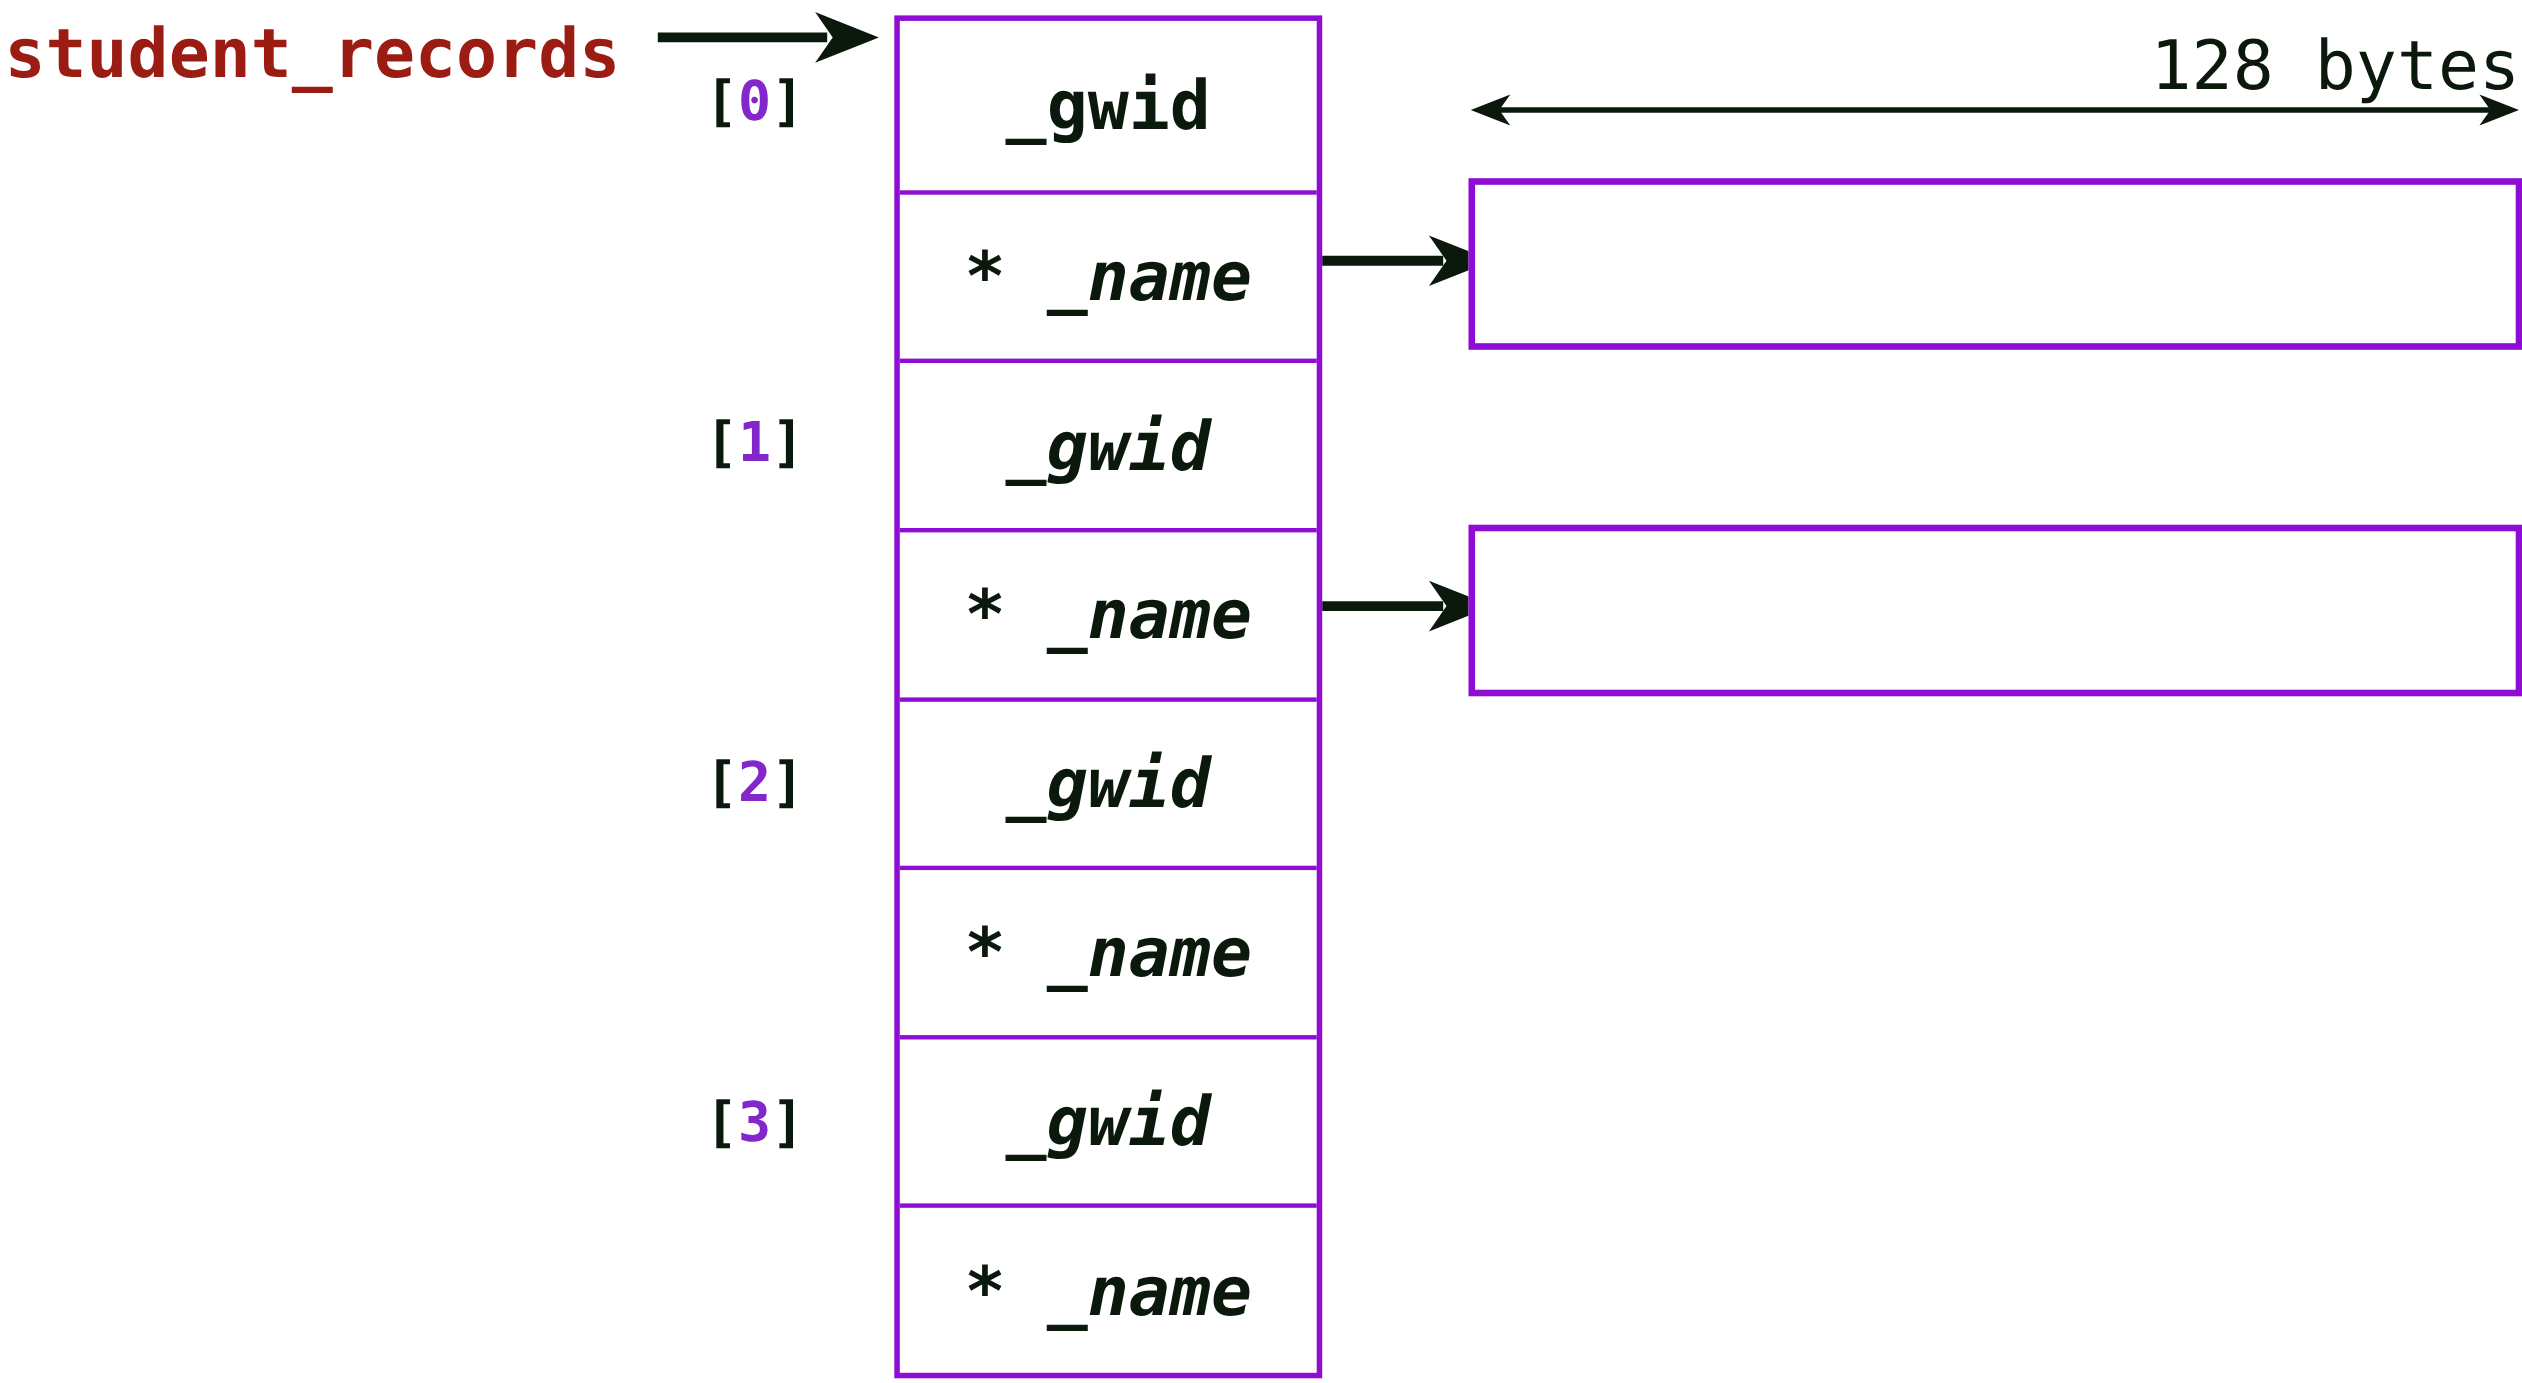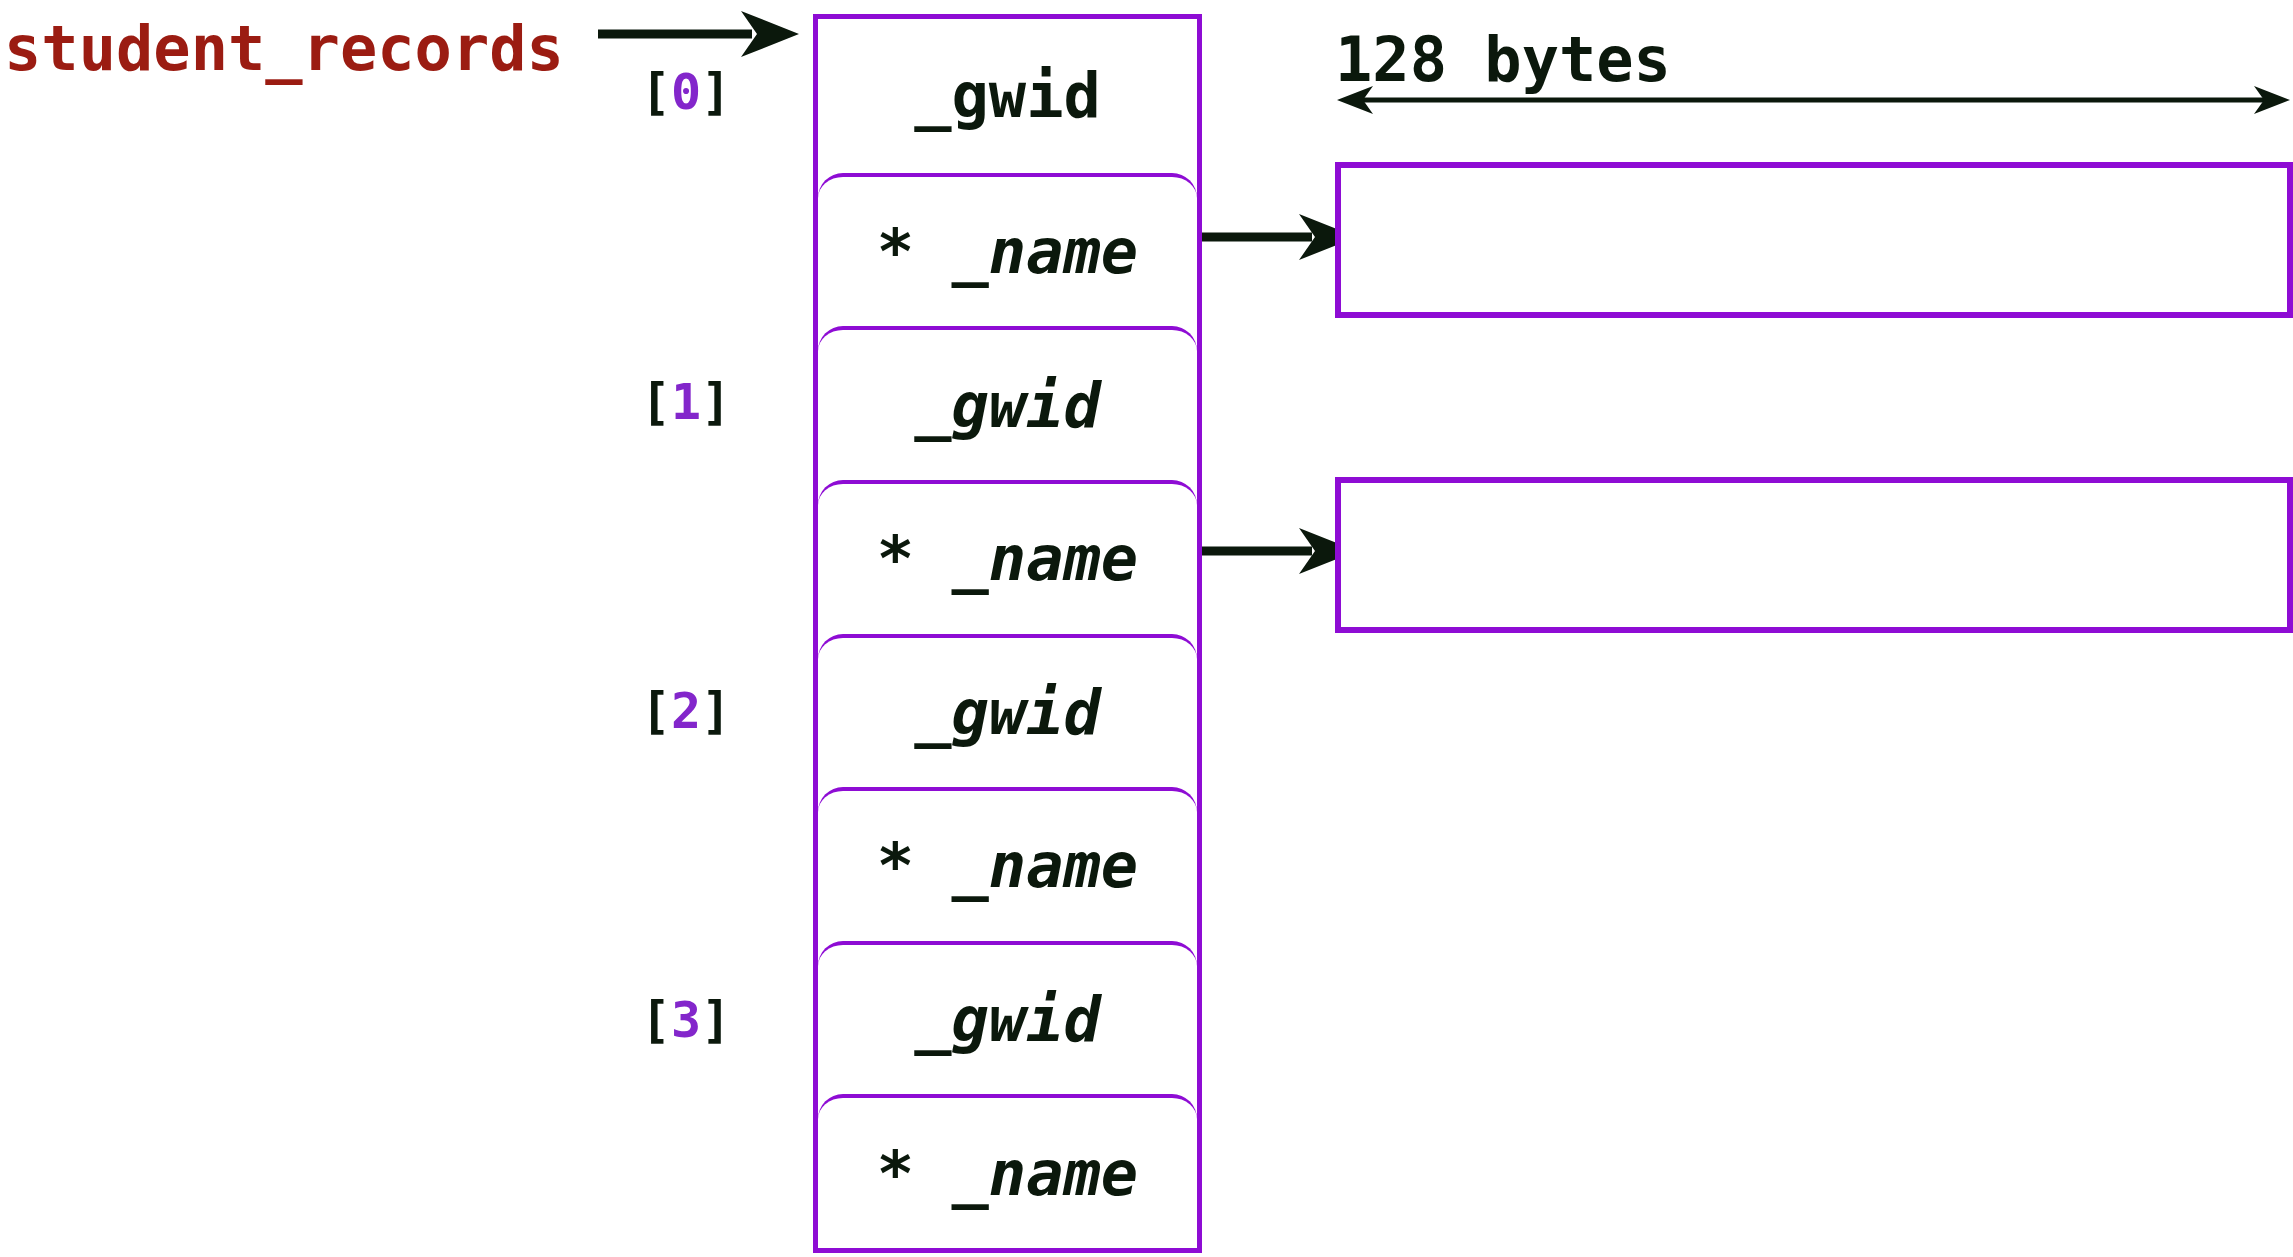--- a/index.html
+++ b/index.html
@@ -14,42 +14,42 @@
   body{ width:2293px; height:1257px; overflow:hidden;
         font-family:"DejaVu Sans Mono","Liberation Mono",monospace; }
   .canvas{ position:relative; width:2293px; height:1034px; background:var(--bg); }
 
   .variable-label{
     position:absolute; left:4px; top:-6px; height:110px; line-height:110px;
     font-size:62px; font-weight:bold; color:var(--var-red); white-space:pre;
   }
   .byte-size-label{
     position:absolute; left:1335px; top:5px; width:956px; height:110px; line-height:110px;
-    text-align:left; font-size:62px; font-weight:bold; color:var(--ink); white-space:pre;
+    text-align:right; font-size:62px; font-weight:normal; color:var(--ink); white-space:pre;
   }
 
   .arrows{ position:absolute; left:0; top:0; width:2293px; height:1257px; pointer-events:none; }
   .arrows line{ stroke:var(--ink); }
   .arrows polygon{ fill:var(--ink); stroke:none; }
 
   .index-label{
     position:absolute; left:626px; width:120px; height:66px; line-height:66px;
     text-align:center; font-size:50px; font-weight:bold; color:var(--ink); white-space:pre;
   }
   .index-label .digit{ color:var(--digit-purple); }
   .index-0{ top:59px; } .index-1{ top:369px; } .index-2{ top:678px; } .index-3{ top:987px; }
 
   .array-box{
     position:absolute; left:813px; top:14px; width:389px; height:1239px;
     border:5px solid var(--border-purple); background:var(--bg);
     display:grid; grid-template-rows:repeat(8,1fr);
   }
   .cell{
     display:flex; align-items:center; justify-content:center;
-    font-size:62px; font-weight:bold; color:var(--ink); white-space:pre;border-radius:25px;
+    font-size:62px; font-weight:bold; color:var(--ink); white-space:pre;
   }
   .cell + .cell{ border-top:4px solid var(--border-purple);font-style:italic; }
 
   .mem-block{
     position:absolute; left:1335px; width:958px; height:156px;
     border:6px solid var(--border-purple); background:var(--bg);
   }
   .mem-block-0{ top:162px; } .mem-block-1{ top:477px; }
 </style>
 </head>

